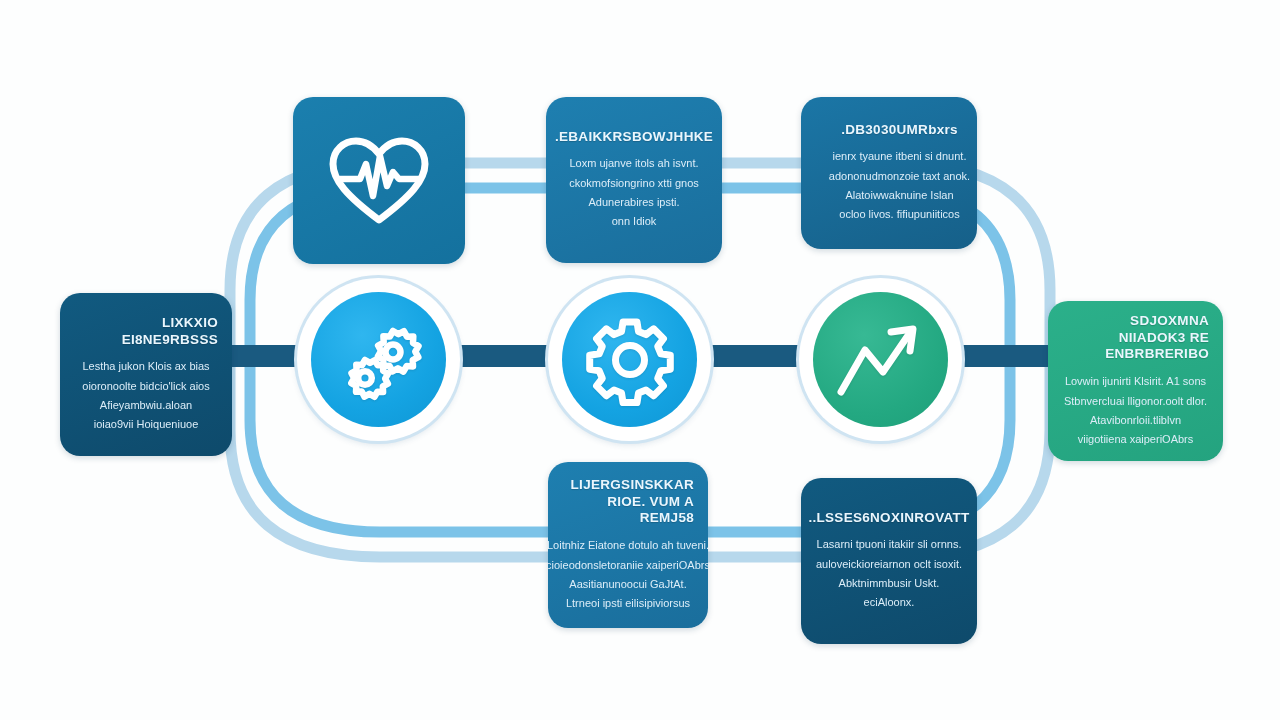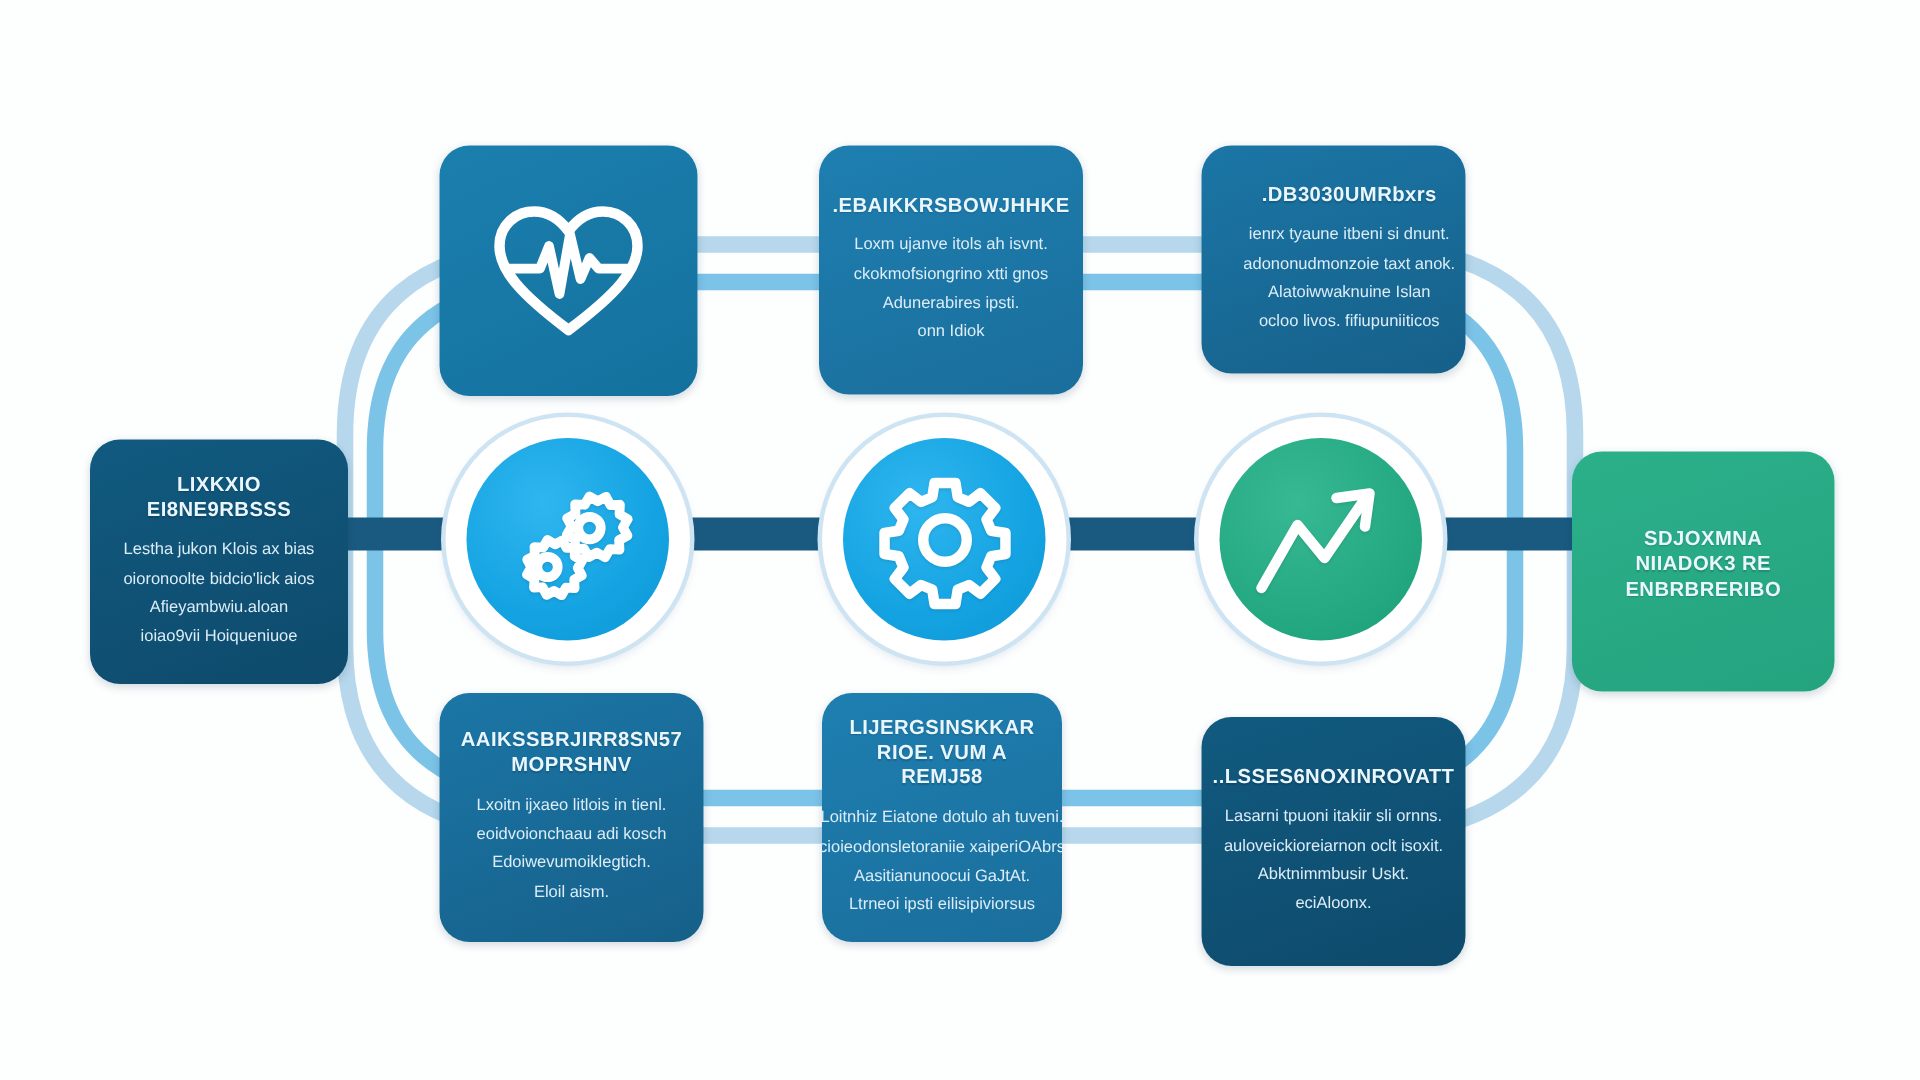--- a/index.html
+++ b/index.html
@@ -29,21 +29,21 @@
     justify-content: center;
     padding: 14px 14px;
     box-shadow: 0 2px 6px rgba(10,50,80,0.18);
     overflow: hidden;
   }
   .card .c-title {
     font-size: 13.5px;
     font-weight: bold;
     letter-spacing: 0.3px;
     color: #eaf6fd;
-    text-align: center;
+    text-align: right;
     line-height: 1.25;
     margin-bottom: 9px;
     text-shadow: 0 1px 1px rgba(0,0,0,0.18);
     filter: blur(0.22px);
   }
   .card .c-body {
     font-size: 11px;
     color: #dcedf8;
     text-align: center;
     line-height: 1.75;
@@ -136,32 +136,20 @@
       <span>.DB3030UMRbxrs</span>
     </div>
     <div class="c-body">
       <span>ienrx  tyaune itbeni si dnunt.</span>
       <span>adononudmonzoie taxt anok.</span>
       <span>Alatoiwwaknuine Islan</span>
       <span>ocloo livos. fifiupuniiticos</span>
     </div>
   </div>
 
-  <div class="card midblue" style="left:293px; top:462px; width:176px; height:166px;">
-    <div class="c-title">
-      <span>AAIKSSBRJIRR8SN57</span>
-      <span>MOPRSHNV</span>
-    </div>
-    <div class="c-body">
-      <span>Lxoitn  ijxaeo litlois in tienl.</span>
-      <span>eoidvoionchaau adi kosch</span>
-      <span>Edoiwevumoiklegtich.</span>
-      <span>Eloil aism.</span>
-    </div>
-  </div>
 
   <div class="card blue" style="left:548px; top:462px; width:160px; height:166px;">
     <div class="c-title">
       <span>LIJERGSINSKKAR RIOE.</span>
       <span>VUM A REMJ58</span>
     </div>
     <div class="c-body">
       <span>Loitnhiz  Eiatone dotulo ah tuveni.</span>
       <span>cioieodonsletoraniie xaiperiOAbrs</span>
       <span>Aasitianunoocui GaJtAt.</span>
@@ -178,20 +166,26 @@
       <span>auloveickioreiarnon oclt isoxit.</span>
       <span>Abktnimmbusir Uskt.</span>
       <span>eciAloonx.</span>
     </div>
   </div>
 
   <div class="card green" style="left:1048px; top:283px; width:175px; height:160px;">
     <div class="c-title">
       <span>SDJOXMNA NIIADOK3 RE</span>
       <span>ENBRBRERIBO</span>
+    </div>
+    <div class="c-body">
+      <span>Lovwin  ijunirti Klsirit.  A1 sons</span>
+      <span>Stbnvercluai lligonor.oolt dlor.</span>
+      <span>Atavibonrloii.tliblvn</span>
+      <span>viigotiiena xaiperiOAbrs</span>
     </div>
   </div>
 
   <div class="icon-tile" style="left:293px; top:97px; width:172px; height:167px;">
     <svg width="104" height="94" viewBox="0 0 104 94">
       <path d="M52 86 C 20 62, 6 46, 6 30 C 6 16, 17 7, 29 7 C 38 7, 46 12, 52 20
                C 58 12, 66 7, 75 7 C 87 7, 98 16, 98 30 C 98 46, 84 62, 52 86 Z" fill="none" stroke="#ffffff" stroke-width="7" stroke-linejoin="round"></path>
       <polyline points="13,45 33,45 39,30 46,62 53,22 60,52 66,38 72,45 92,45" fill="none" stroke="#ffffff" stroke-width="6.5" stroke-linecap="round" stroke-linejoin="round"></polyline>
     </svg>
   </div>

